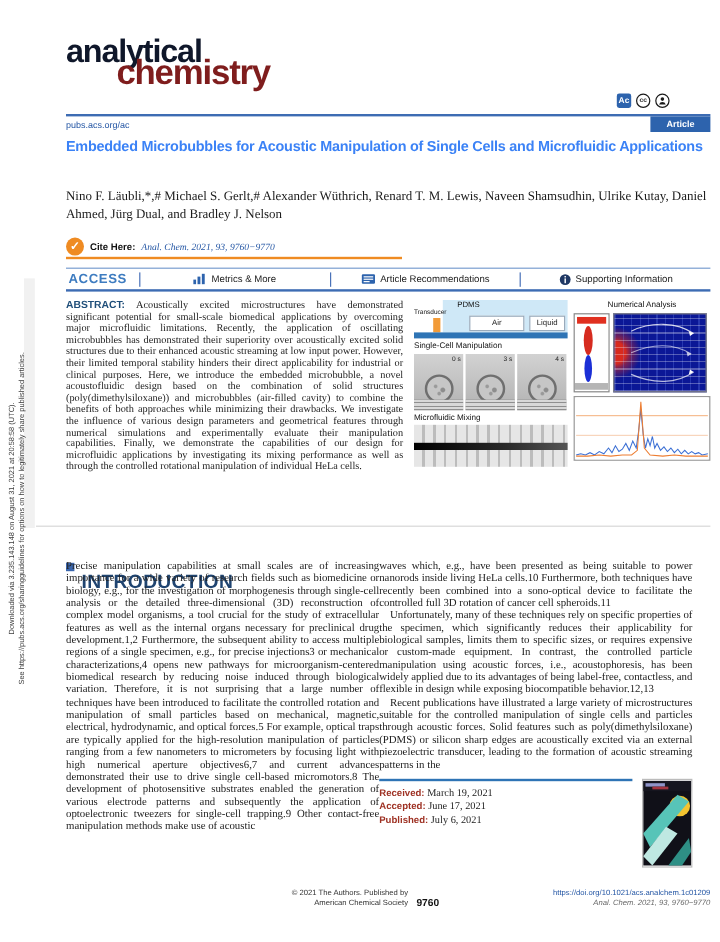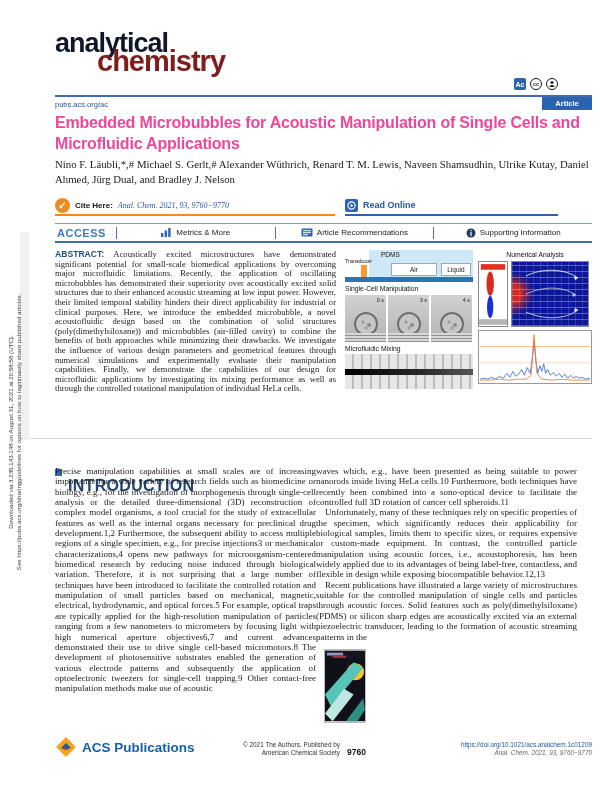--- a/index.html
+++ b/index.html
@@ -28,22 +28,22 @@
                display:flex; align-items:center; justify-content:center; }
   .blue-rule { position:absolute; left:55px; top:95px; width:537px; height:2px; background:#3d6cb3; }
   .site-url { position:absolute; left:55px; top:100px; font-family:"Liberation Sans", sans-serif;
               font-size:7.5px; color:#2456a4; }
   .article-badge { position:absolute; left:542px; top:97px; width:50px; height:13px; background:#2d63ad;
                    color:#fff; font-family:"Liberation Sans", sans-serif; font-size:7.5px; font-weight:bold;
                    display:flex; align-items:center; justify-content:center; }
 
   
   .title { position:absolute; left:55px; top:112px; width:537px;
-           font-family:"Liberation Sans", sans-serif; font-size:16px; font-weight:bold;
-           line-height:21px; color:#ec4899; letter-spacing:-0.2px; }
+           font-family:"Liberation Sans", sans-serif; font-size:12px; font-weight:bold;
+           line-height:21px; color:#3b82f6; letter-spacing:-0.2px; }
   .authors { position:absolute; left:55px; top:157px; width:537px; font-size:10.8px; line-height:14.5px; color:#1a1a1a; }
 
   
   .cite-bar { position:absolute; left:55px; top:196px; width:280px; height:20px;
               border-bottom:2px solid #ef8b22; display:flex; align-items:center; gap:5px; }
   .cite-icon { width:15px; height:15px; background:#ef8b22; border-radius:50%; color:#fff;
                font-size:10px; font-weight:bold; display:flex; align-items:center; justify-content:center;
                font-family:"Liberation Sans", sans-serif; }
   .cite-label { font-family:"Liberation Sans", sans-serif; font-size:8px; font-weight:bold; color:#111; }
   .cite-ref { font-size:8px; font-style:italic; color:#2456a4; }
@@ -165,29 +165,20 @@
   <div class="article-badge">Article</div>
 
   <div class="title">Embedded Microbubbles for Acoustic Manipulation of Single Cells and Microfluidic Applications</div>
   <div class="authors">Nino F. Läubli,*,# Michael S. Gerlt,# Alexander Wüthrich, Renard T. M. Lewis, Naveen Shamsudhin, Ulrike Kutay, Daniel Ahmed, Jürg Dual, and Bradley J. Nelson</div>
 
   <div class="cite-bar">
     <span class="cite-icon">✓</span>
     <span class="cite-label">Cite Here:</span>
     <span class="cite-ref">Anal. Chem. 2021, 93, 9760−9770</span>
   </div>
-  <div class="read-bar">
-    <span class="read-icon">
-      <svg width="9" height="9" viewBox="0 0 10 10">
-        <circle cx="5" cy="5" r="4" fill="none" stroke="#fff" stroke-width="1.2"></circle>
-          <path d="M4 3 L7 5 L4 7 Z" fill="#fff"></path>
-      </svg>
-    </span>
-    <span class="read-label">Read Online</span>
-  </div>
 
   <div class="access-bar">
     <span class="access-word">ACCESS</span>
     <span class="acc-div"></span>
     <span class="acc-item">
       <svg width="11" height="9" viewBox="0 0 11 9">
         <rect x="0" y="5" width="2.4" height="4" fill="#2d63ad"></rect>
           <rect x="3.6" y="2.5" width="2.4" height="6.5" fill="#2d63ad"></rect>
           <rect x="7.2" y="0" width="2.4" height="9" fill="#2d63ad"></rect>
       </svg>
@@ -291,42 +282,48 @@
   </div>
   <div class="columns">
     <div class="col">
       <p>Precise manipulation capabilities at small scales are of increasing importance for a wide variety of research fields such as biomedicine or biology, e.g., for the investigation of morphogenesis through single-cell analysis or the detailed three-dimensional (3D) reconstruction of complex model organisms, a tool crucial for the study of extracellular features as well as the internal organs necessary for preclinical drug development.1,2 Furthermore, the subsequent ability to access multiple regions of a single specimen, e.g., for precise injections3 or mechanical characterizations,4 opens new pathways for microorganism-centered biomedical research by reducing noise induced through biological variation. Therefore, it is not surprising that a large number of techniques have been introduced to facilitate the controlled rotation and manipulation of small particles based on mechanical, magnetic, electrical, hydrodynamic, and optical forces.5 For example, optical traps are typically applied for the high-resolution manipulation of particles ranging from a few nanometers to micrometers by focusing light with high numerical aperture objectives6,7 and current advances demonstrated their use to drive single cell-based micromotors.8 The development of photosensitive substrates enabled the generation of various electrode patterns and subsequently the application of optoelectronic tweezers for single-cell trapping.9 Other contact-free manipulation methods make use of acoustic</p>
     </div>
     <div class="col">
       <p>waves which, e.g., have been presented as being suitable to power nanorods inside living HeLa cells.10 Furthermore, both techniques have recently been combined into a sono-optical device to facilitate the controlled full 3D rotation of cancer cell spheroids.11</p>
       <p class="ind">Unfortunately, many of these techniques rely on specific properties of the specimen, which significantly reduces their applicability for biological samples, limits them to specific sizes, or requires expensive or custom-made equipment. In contrast, the controlled particle manipulation using acoustic forces, i.e., acoustophoresis, has been widely applied due to its advantages of being label-free, contactless, and flexible in design while exposing biocompatible behavior.12,13</p>
       <p class="ind">Recent publications have illustrated a large variety of microstructures suitable for the controlled manipulation of single cells and particles through acoustic forces. Solid features such as poly(dimethylsiloxane) (PDMS) or silicon sharp edges are acoustically excited via an external piezoelectric transducer, leading to the formation of acoustic streaming patterns in the</p>
       <div class="dates-row">
+        <div class="dates-box">
+          <div class="date-line">
+            <span class="date-label">Received:</span>
+            <span>March 19, 2021</span>
+          </div>
+          <div class="date-line">
+            <span class="date-label">Accepted:</span>
+            <span>June 17, 2021</span>
+          </div>
+          <div class="date-line">
+            <span class="date-label">Published:</span>
+            <span>July 6, 2021</span>
+          </div>
+        </div>
         <svg class="cover-thumb" viewBox="0 0 42 74">
           <rect x="0" y="0" width="42" height="74" fill="#101018"></rect>
           <rect x="0" y="0" width="42" height="9" fill="#15151f"></rect>
           <rect x="2" y="2" width="17" height="3" fill="#8f94c9"></rect>
           <rect x="8" y="5" width="14" height="2.4" fill="#a43440"></rect>
           <circle cx="32" cy="22" r="9" fill="#f4c430"></circle>
           <polygon points="0,46 30,12 40,18 6,58" fill="#57c4b8"></polygon>
           <polygon points="0,66 20,40 30,46 8,74" fill="#bfe8e2"></polygon>
           <polygon points="22,74 40,50 42,62 34,74" fill="#2e8f85"></polygon>
         </svg>
       </div>
     </div>
   </div>
 
-  <div class="footer-logo">
-    <svg width="22" height="22" viewBox="0 0 22 22">
-      <rect x="4" y="4" width="14" height="14" transform="rotate(45 11 11)" fill="#f5a21d"></rect>
-      <path d="M6 12 L11 7 L16 12 L11 14 Z" fill="#1460aa"></path>
-      <circle cx="11" cy="12.5" r="1.6" fill="#c0392b"></circle>
-    </svg>
-    <span class="footer-logo-text">ACS Publications</span>
-  </div>
   <div class="copyright">
     <div>© 2021 The Authors. Published by</div>
     <div>American Chemical Society</div>
   </div>
   <div class="page-num">9760</div>
   <div class="doi-block">
     <div class="doi-link">https://doi.org/10.1021/acs.analchem.1c01209</div>
     <div class="doi-cite">Anal. Chem. 2021, 93, 9760−9770</div>
   </div>
 

